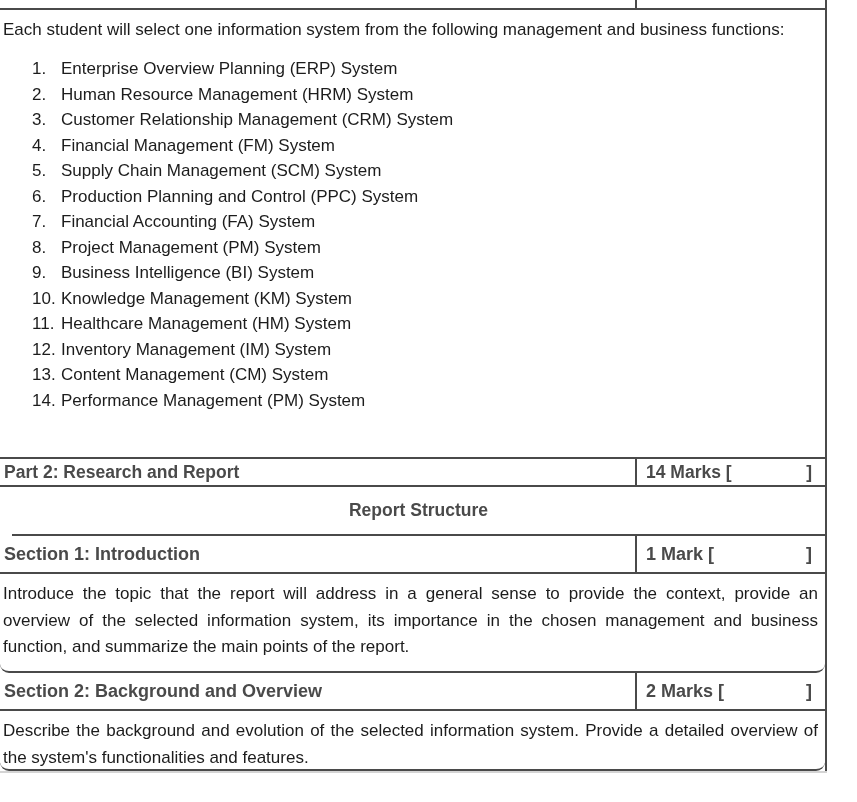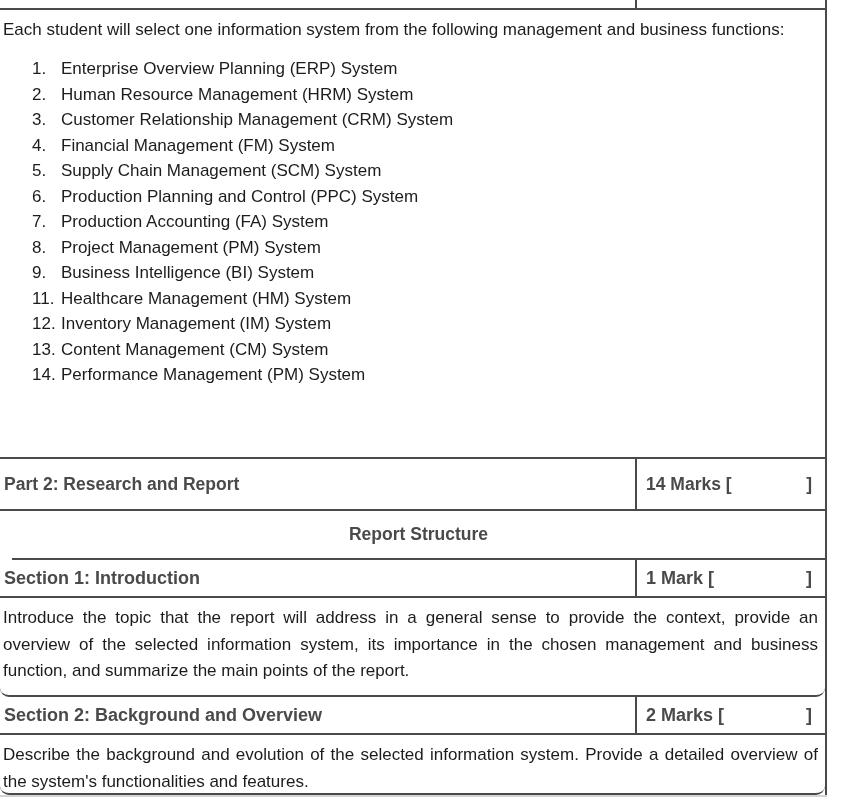--- a/index.html
+++ b/index.html
@@ -26,21 +26,21 @@
   .row.big-cell{height:449px;}
   .intro-par{
     padding:7px 7px 0 3px;
     font-size:17px;line-height:26px;text-align:justify;color:var(--body);
   }
   .sys-list{margin-top:13px;}
   .sys-item{display:flex;padding-left:32px;font-size:17px;line-height:25.5px;color:var(--body);}
   .sys-item .num{flex:none;min-width:29px;}
   
   .row.split{display:flex;}
-  .row.part2{height:52px;}
+  .row.part2{height:28px;}
   .row.sec-head{height:38px;}
   .cell-left{
     width:637px;border-right:2px solid var(--border);
     display:flex;align-items:center;padding-left:4px;
     font-weight:700;color:var(--heading);
   }
   .cell-right{
     flex:1;display:flex;align-items:center;justify-content:space-between;
     padding:0 13px 0 9px;font-weight:700;color:var(--heading);white-space:nowrap;
   }
@@ -89,29 +89,33 @@
         <div class="sys-item">
             <span class="num">5.</span>
             <span class="txt">Supply Chain Management (SCM) System</span>
           </div>
         <div class="sys-item">
             <span class="num">6.</span>
             <span class="txt">Production Planning and Control (PPC) System</span>
           </div>
         <div class="sys-item">
             <span class="num">7.</span>
-            <span class="txt">Production Accounting (FA) System</span>
+            <span class="txt">Financial Accounting (FA) System</span>
           </div>
         <div class="sys-item">
             <span class="num">8.</span>
             <span class="txt">Project Management (PM) System</span>
           </div>
         <div class="sys-item">
             <span class="num">9.</span>
             <span class="txt">Business Intelligence (BI) System</span>
+          </div>
+        <div class="sys-item">
+            <span class="num">10.</span>
+            <span class="txt">Knowledge Management (KM) System</span>
           </div>
         <div class="sys-item">
             <span class="num">11.</span>
             <span class="txt">Healthcare Management (HM) System</span>
           </div>
         <div class="sys-item">
             <span class="num">12.</span>
             <span class="txt">Inventory Management (IM) System</span>
           </div>
         <div class="sys-item">

